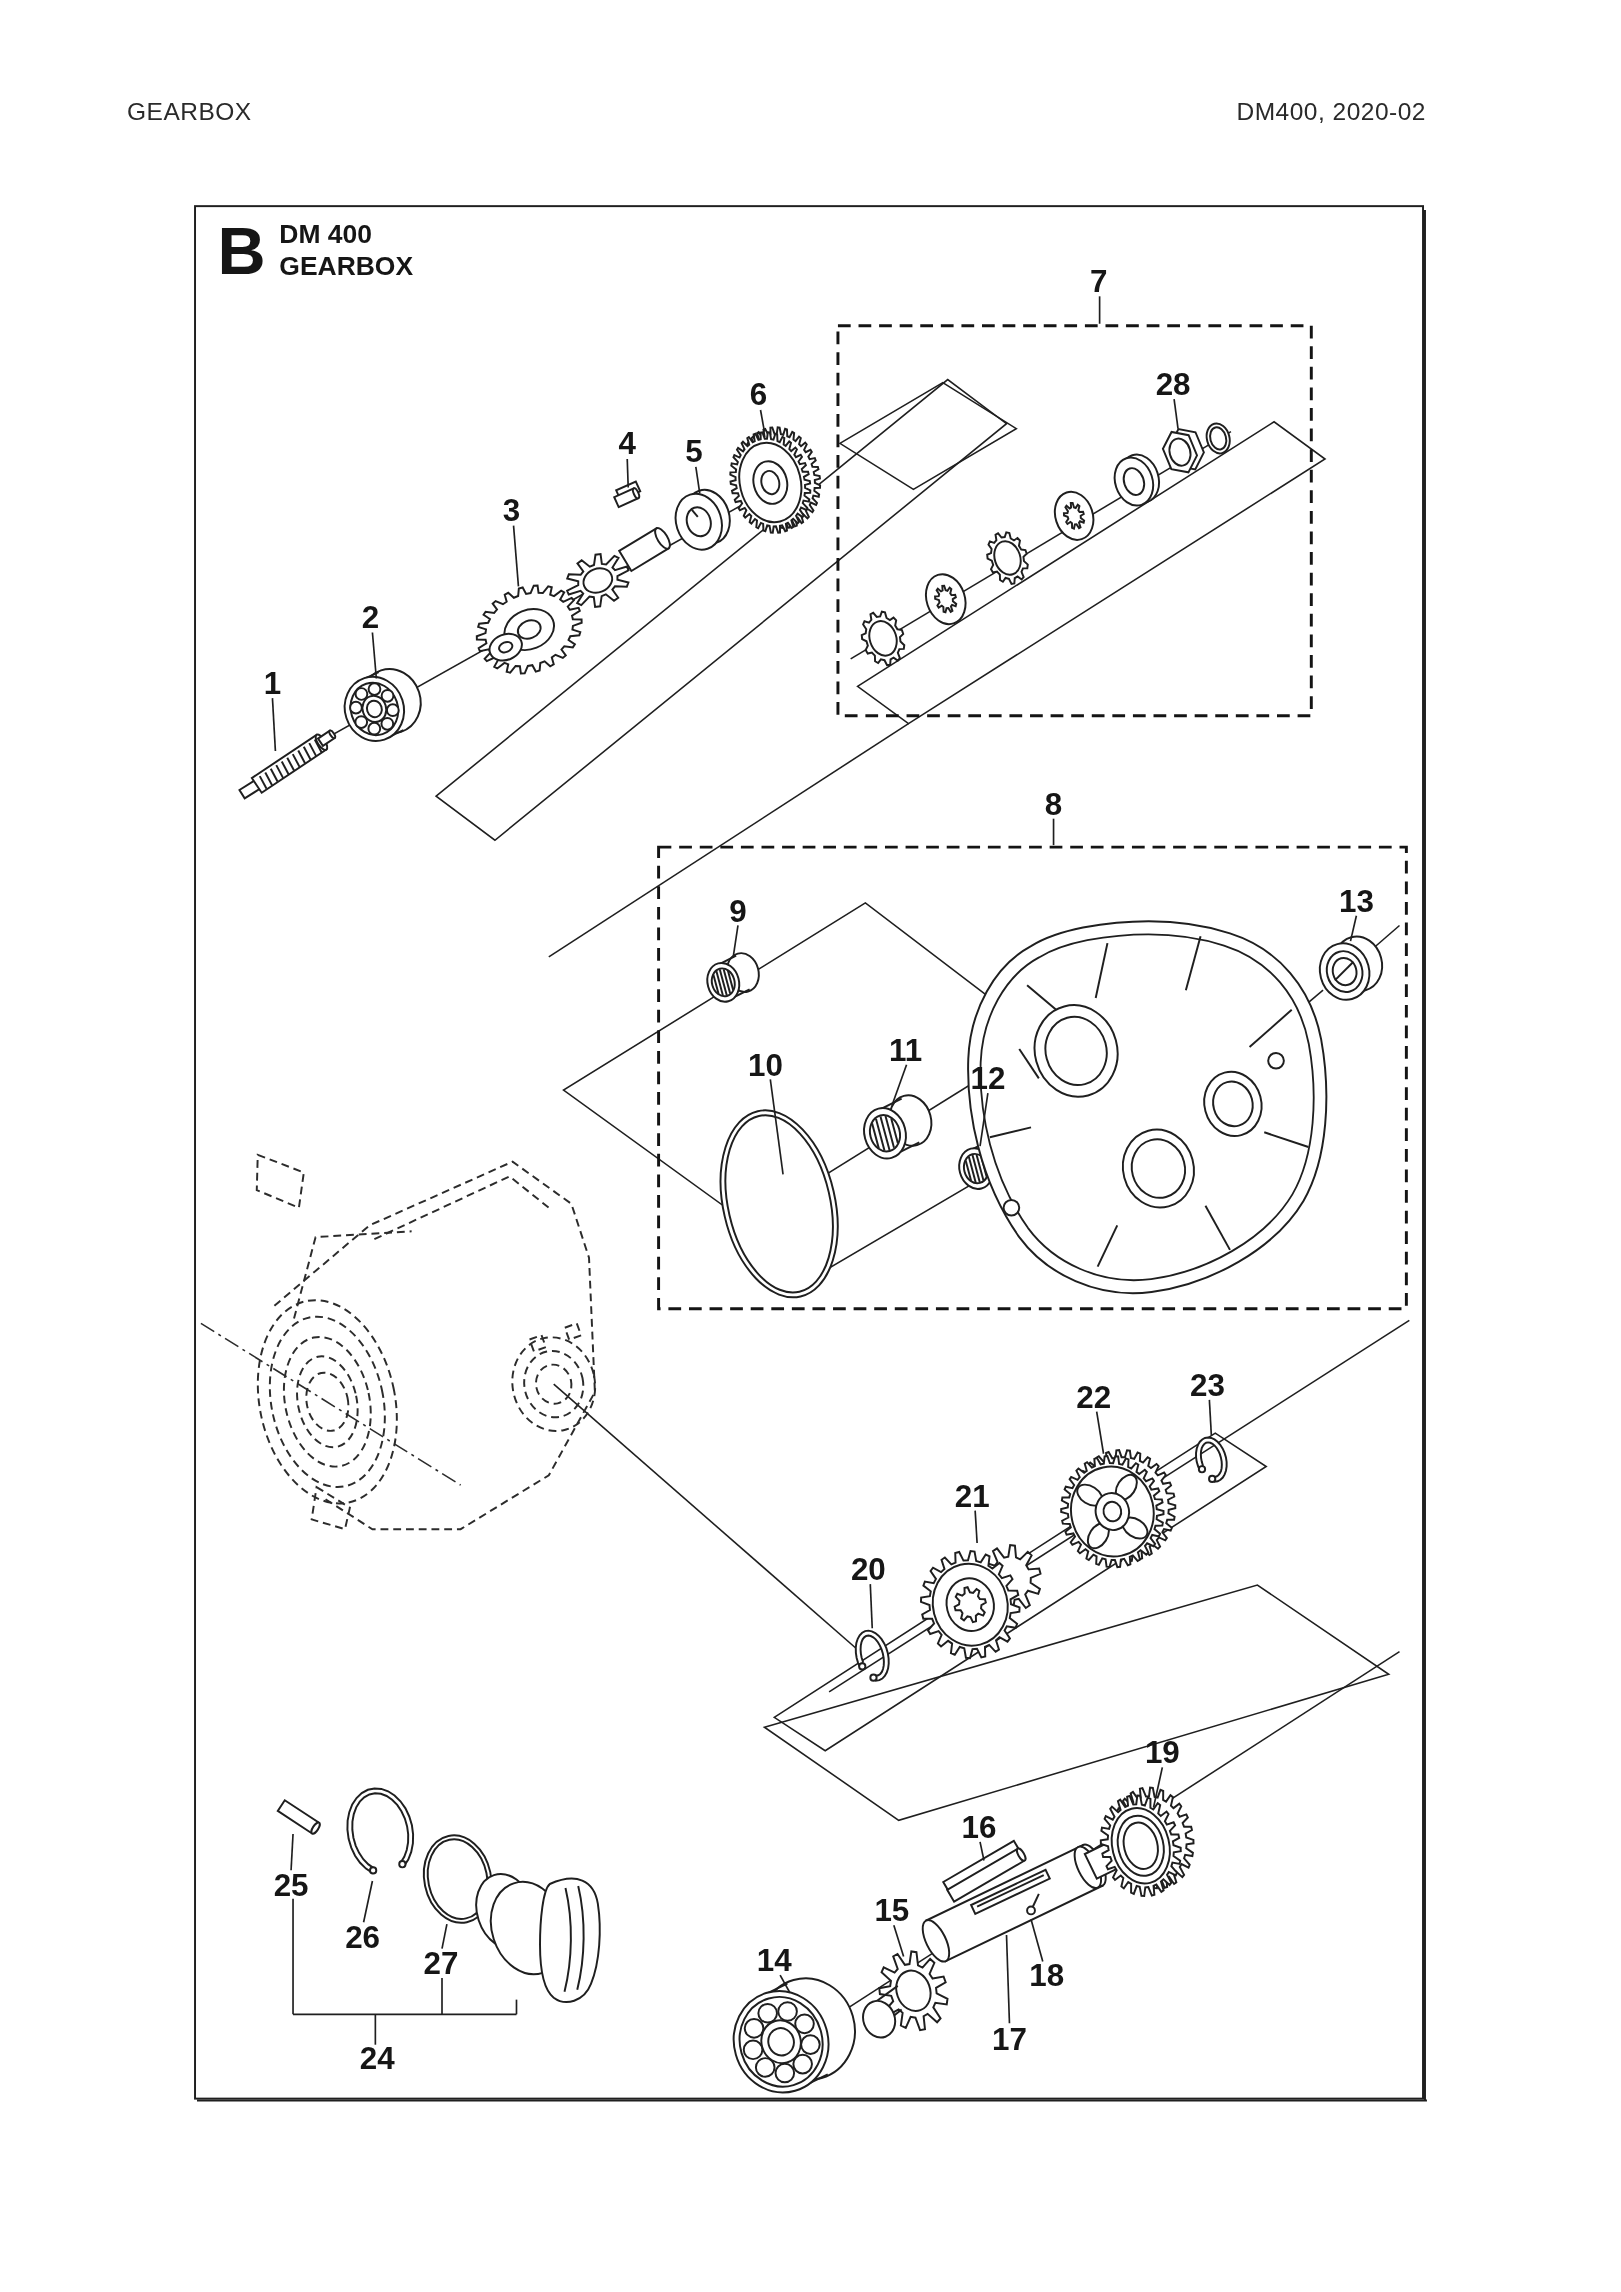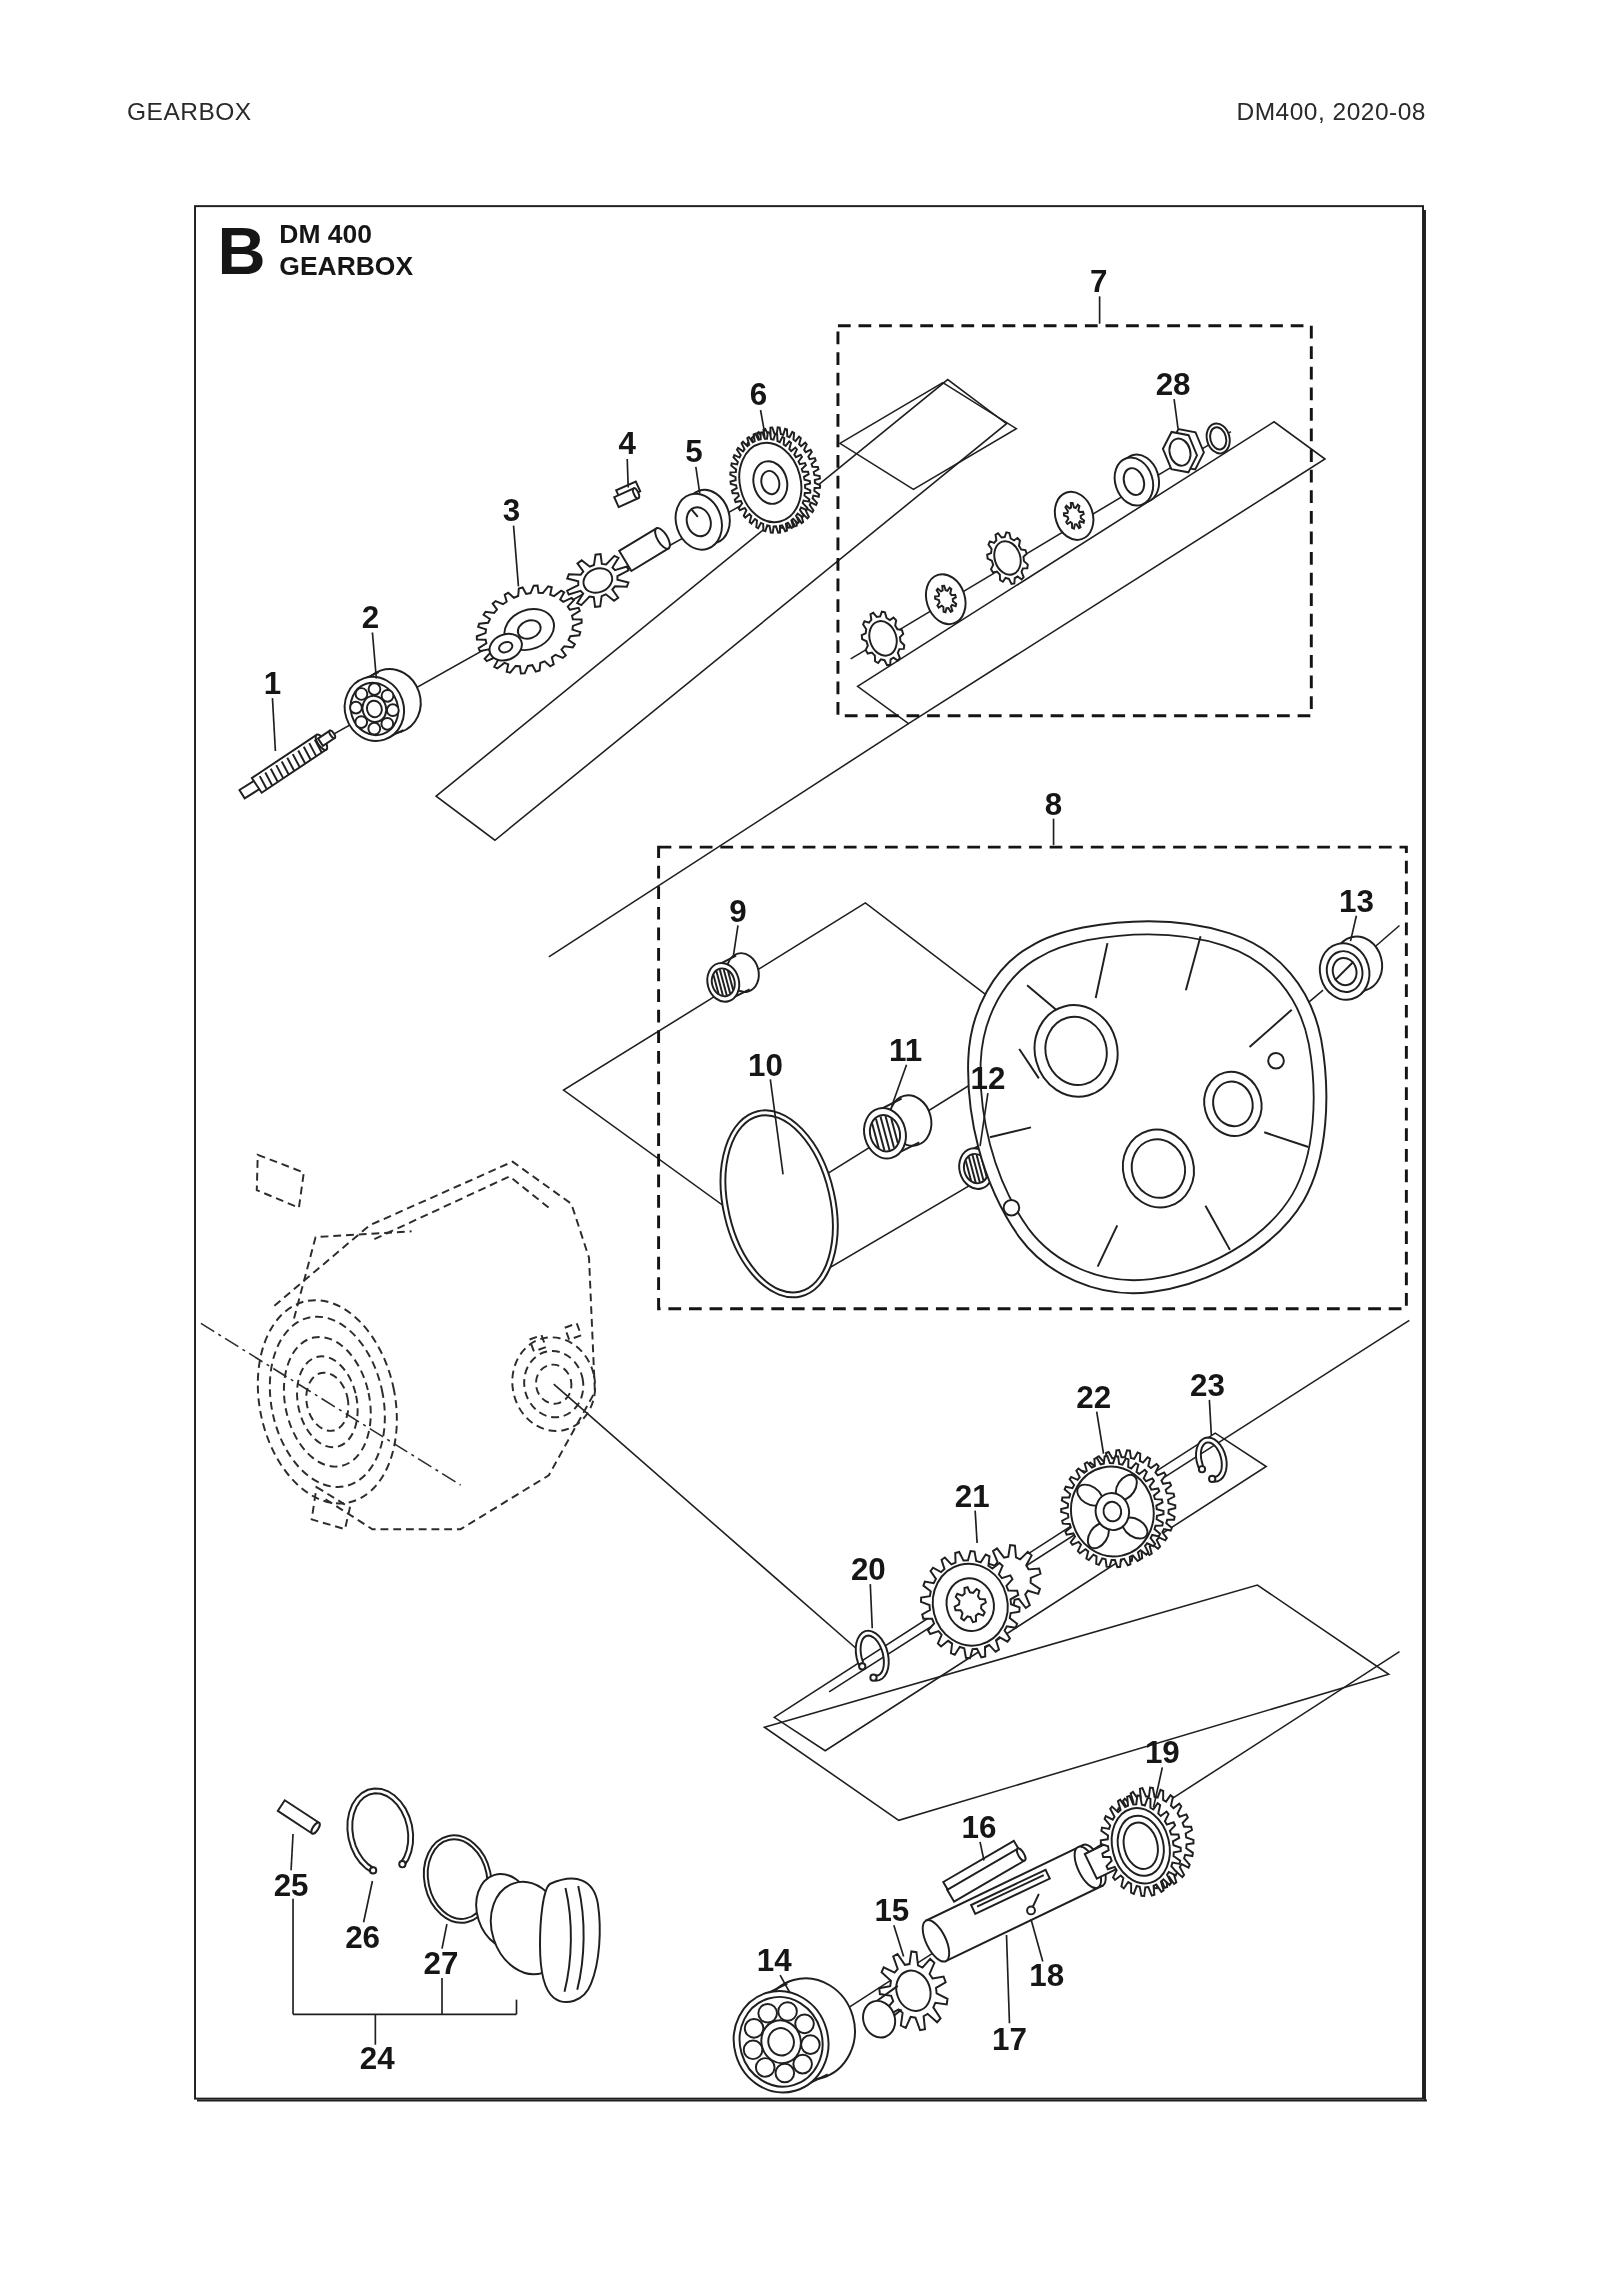--- a/index.html
+++ b/index.html
@@ -19,21 +19,21 @@
   text.callout{font:700 32px "Liberation Sans",sans-serif;fill:#161616;text-anchor:middle;}
   text.panel-letter{font:700 68px "Liberation Sans",sans-serif;fill:#161616;}
   text.panel-sub{font:700 27px "Liberation Sans",sans-serif;fill:#161616;}
 </style>
 </head>
 <body>
 
 <div class="page">
 
   <div class="hdr hdr-left">GEARBOX</div>
-  <div class="hdr hdr-right">DM400, 2020-08</div>
+  <div class="hdr hdr-right">DM400, 2020-02</div>
 
   <svg width="1621" height="2293" viewBox="0 0 1654 2339">
 
     <rect x="199" y="210" width="1253" height="1931" class="ink" stroke-width="4"></rect>
     <line x1="201" y1="2143" x2="1456" y2="2143" class="ink" stroke-width="7"></line>
     <line x1="1454" y1="214" x2="1454" y2="2143" class="ink" stroke-width="6"></line>
 
     <text x="222" y="279" class="panel-letter">B</text>
     <text x="285" y="248" class="panel-sub">DM 400</text>
     <text x="285" y="280" class="panel-sub">GEARBOX</text>

